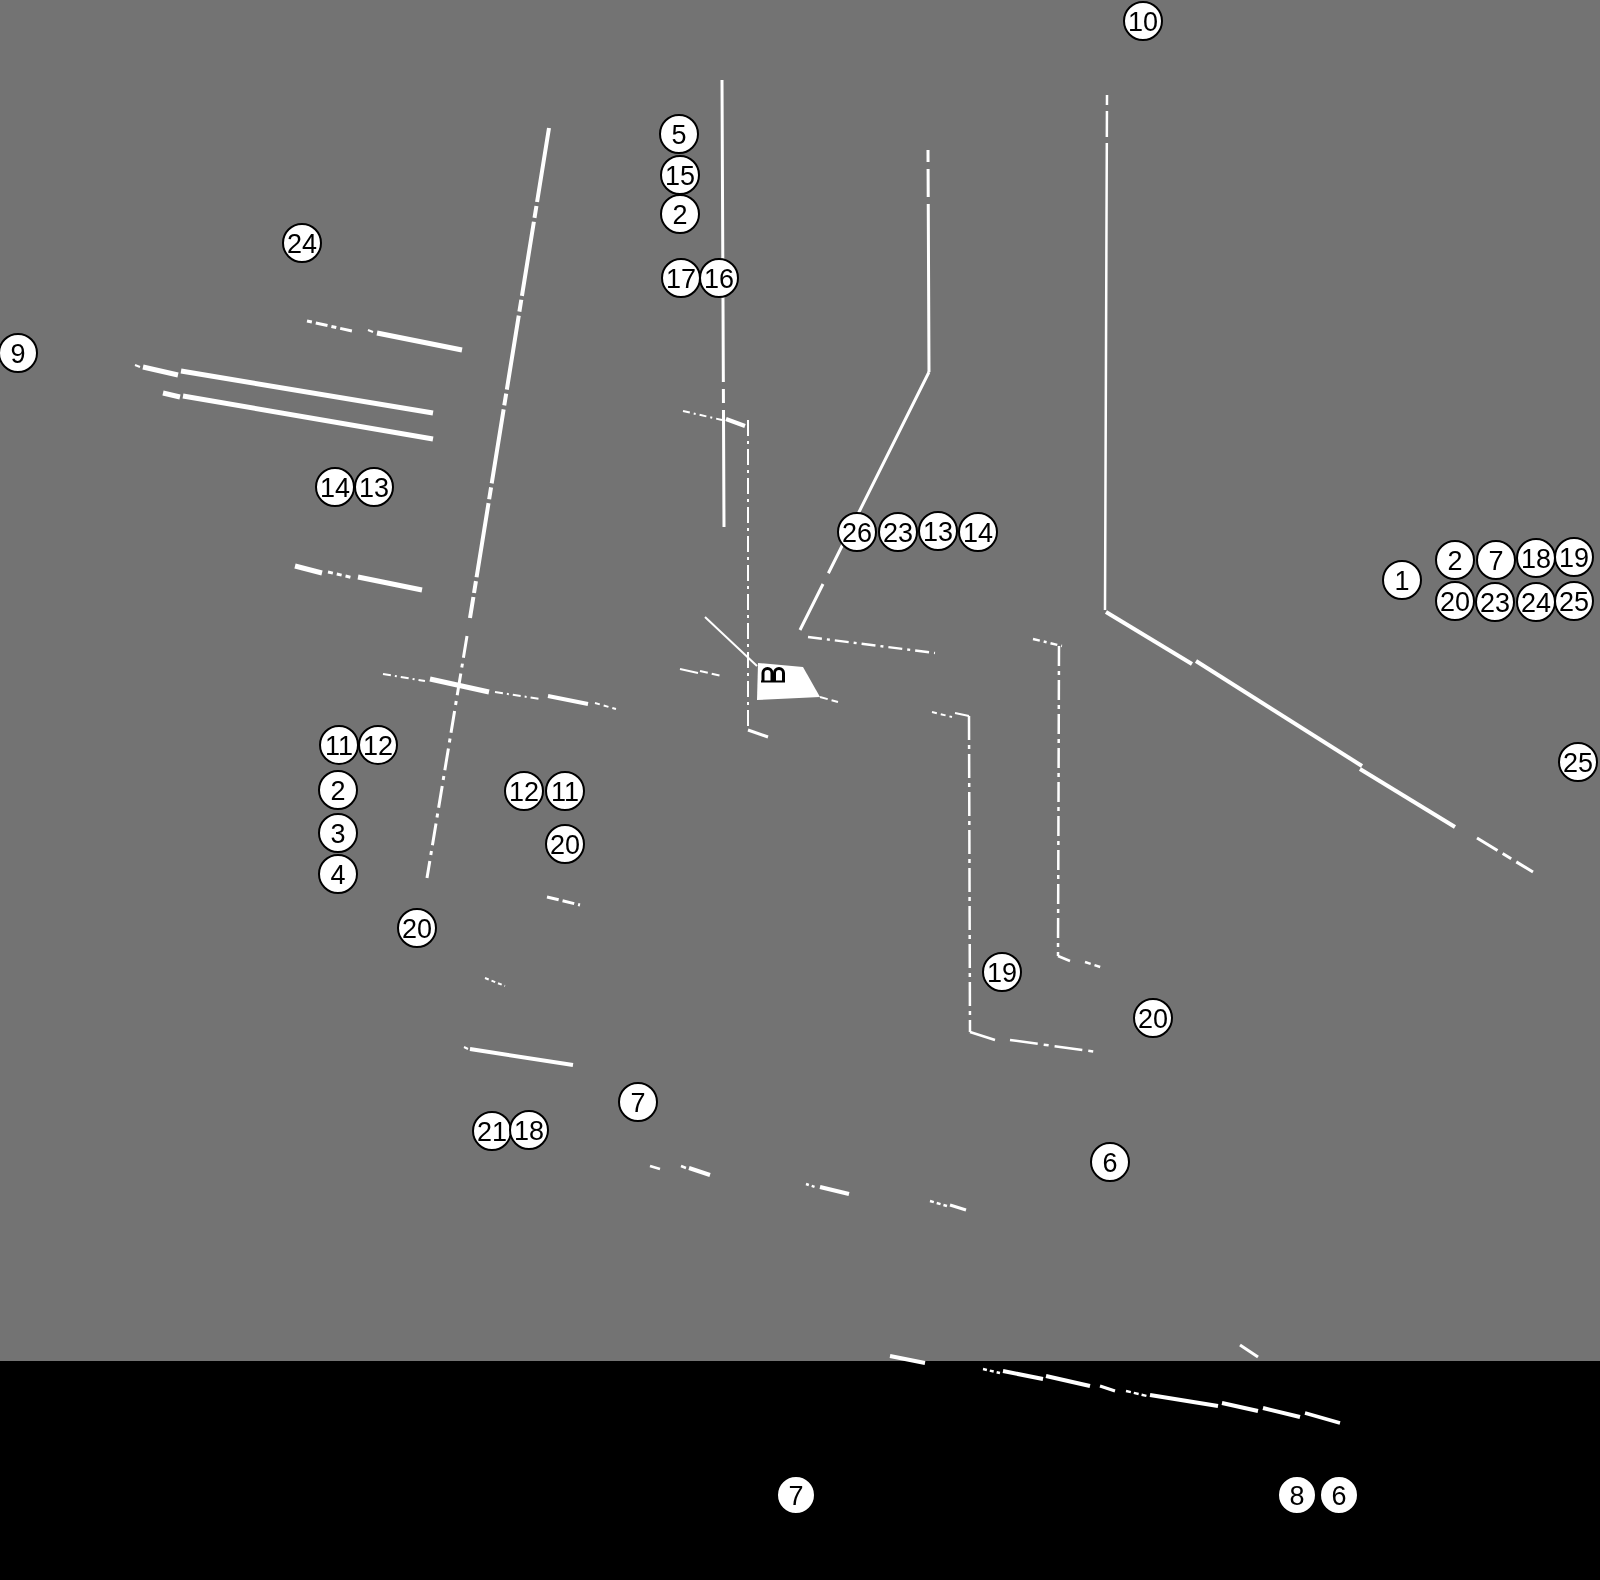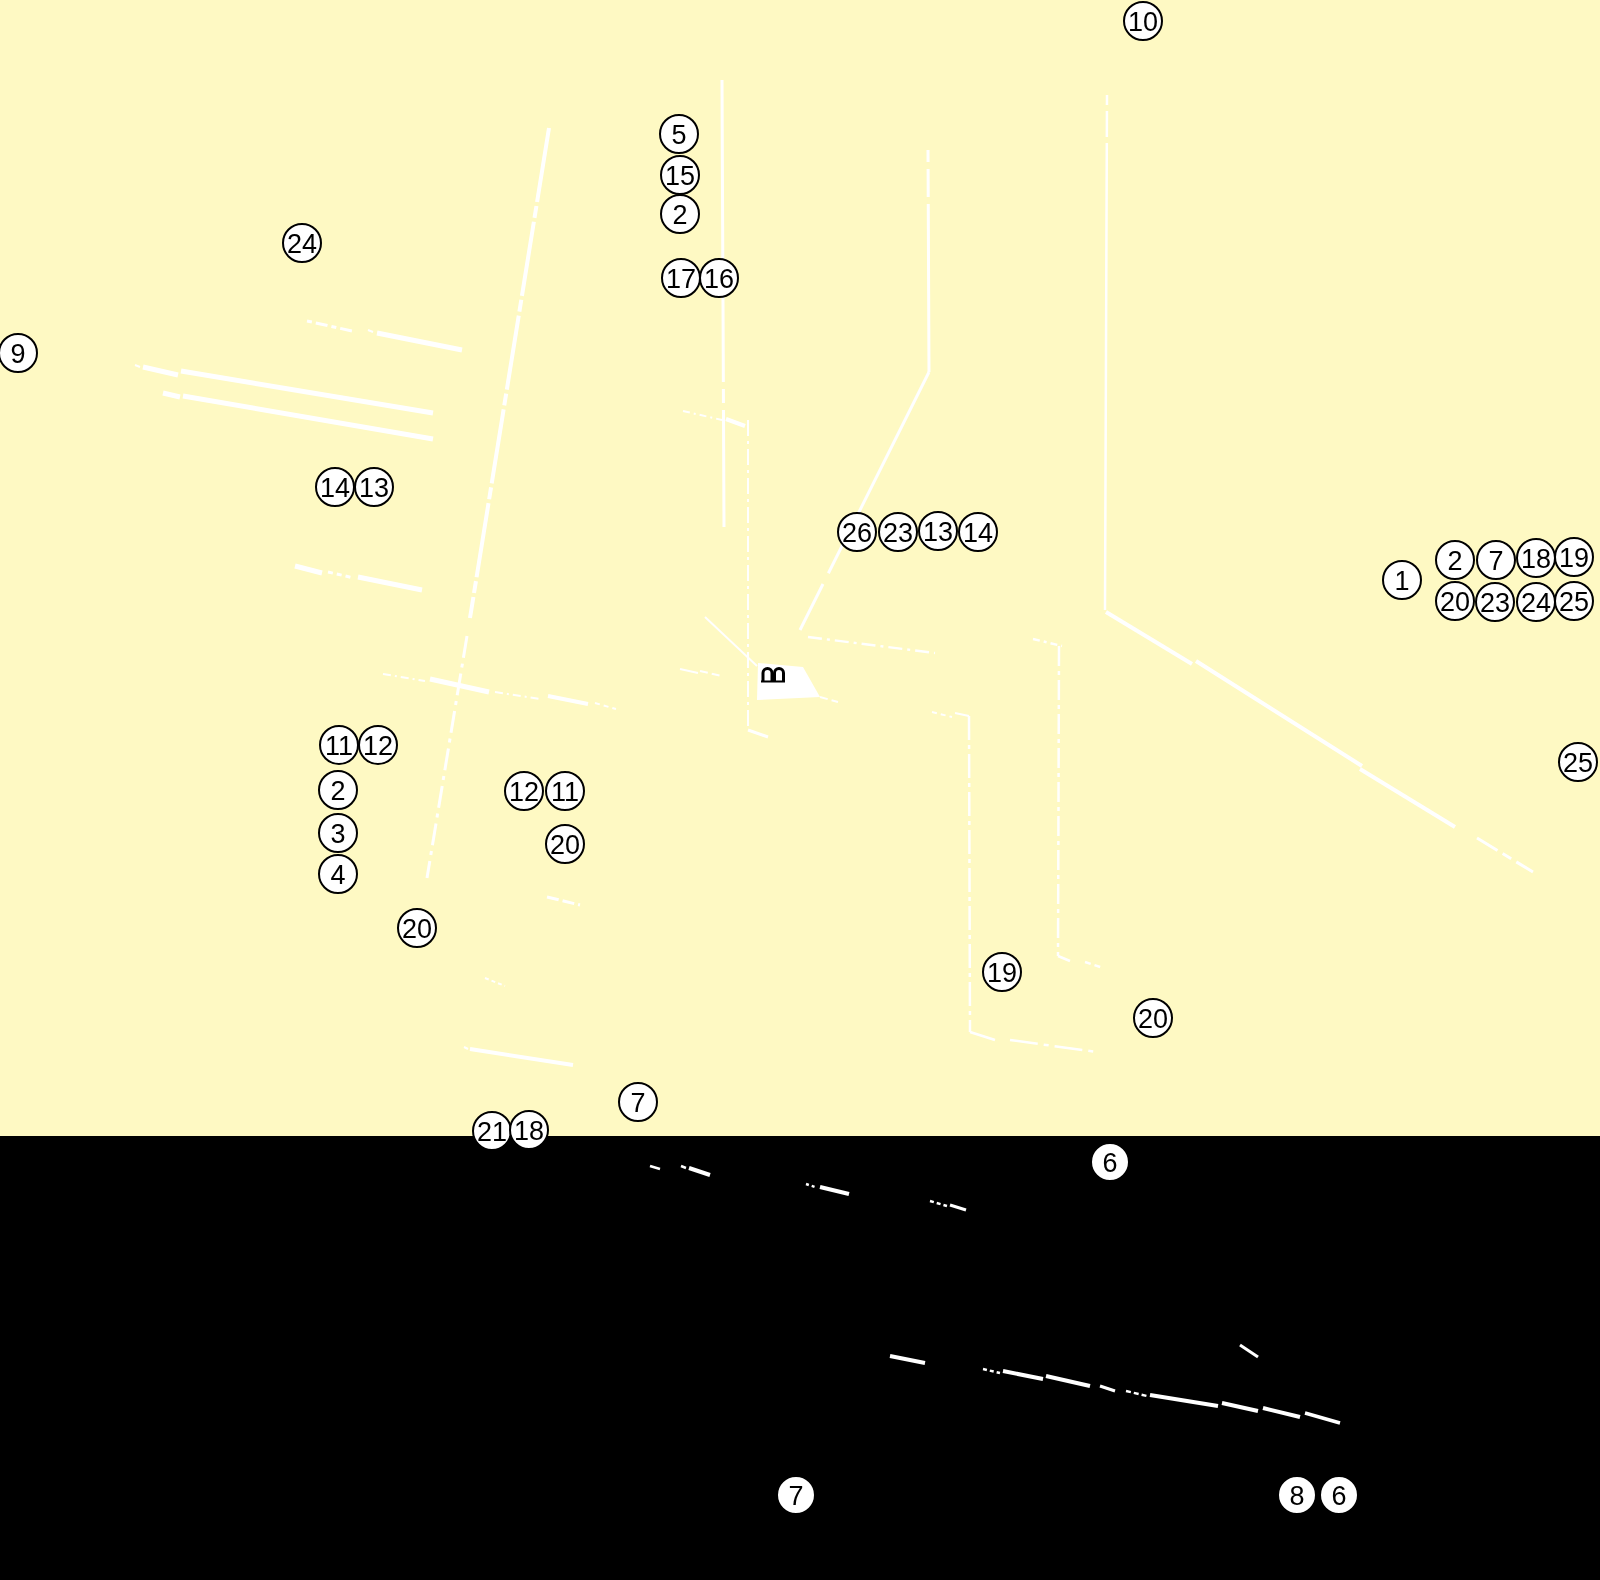--- a/index.html
+++ b/index.html
@@ -7,22 +7,22 @@
     padding: 0;
     background: #000000;
     width: 1600px;
     height: 1580px;
     overflow: hidden;
     font-family: "Liberation Sans", sans-serif;
   }
   .stage {
     position: relative;
     width: 1600px;
-    height: 1136px;
-    background: #fef9c3;
+    height: 1361px;
+    background: #737373;
   }
   svg { display: block; }
   .callout-text {
     font-family: "Liberation Sans", sans-serif;
     font-size: 27px;
     fill: #000000;
     text-anchor: middle;
     user-select: none;
   }
 </style>

